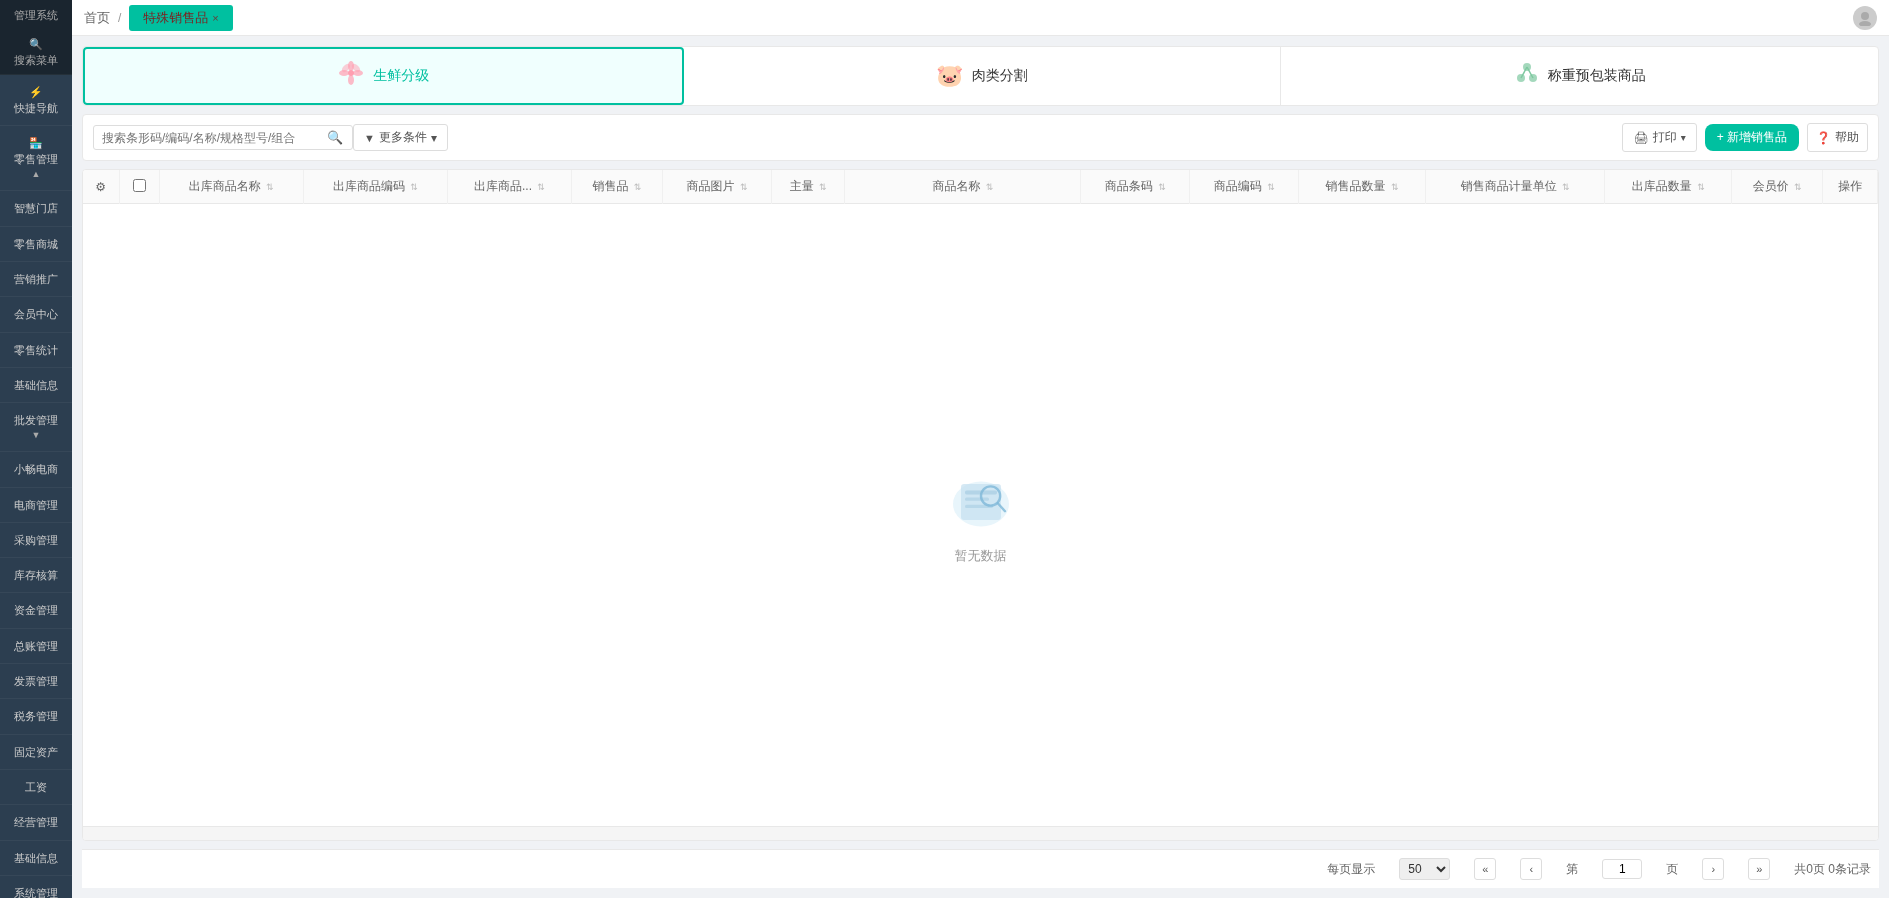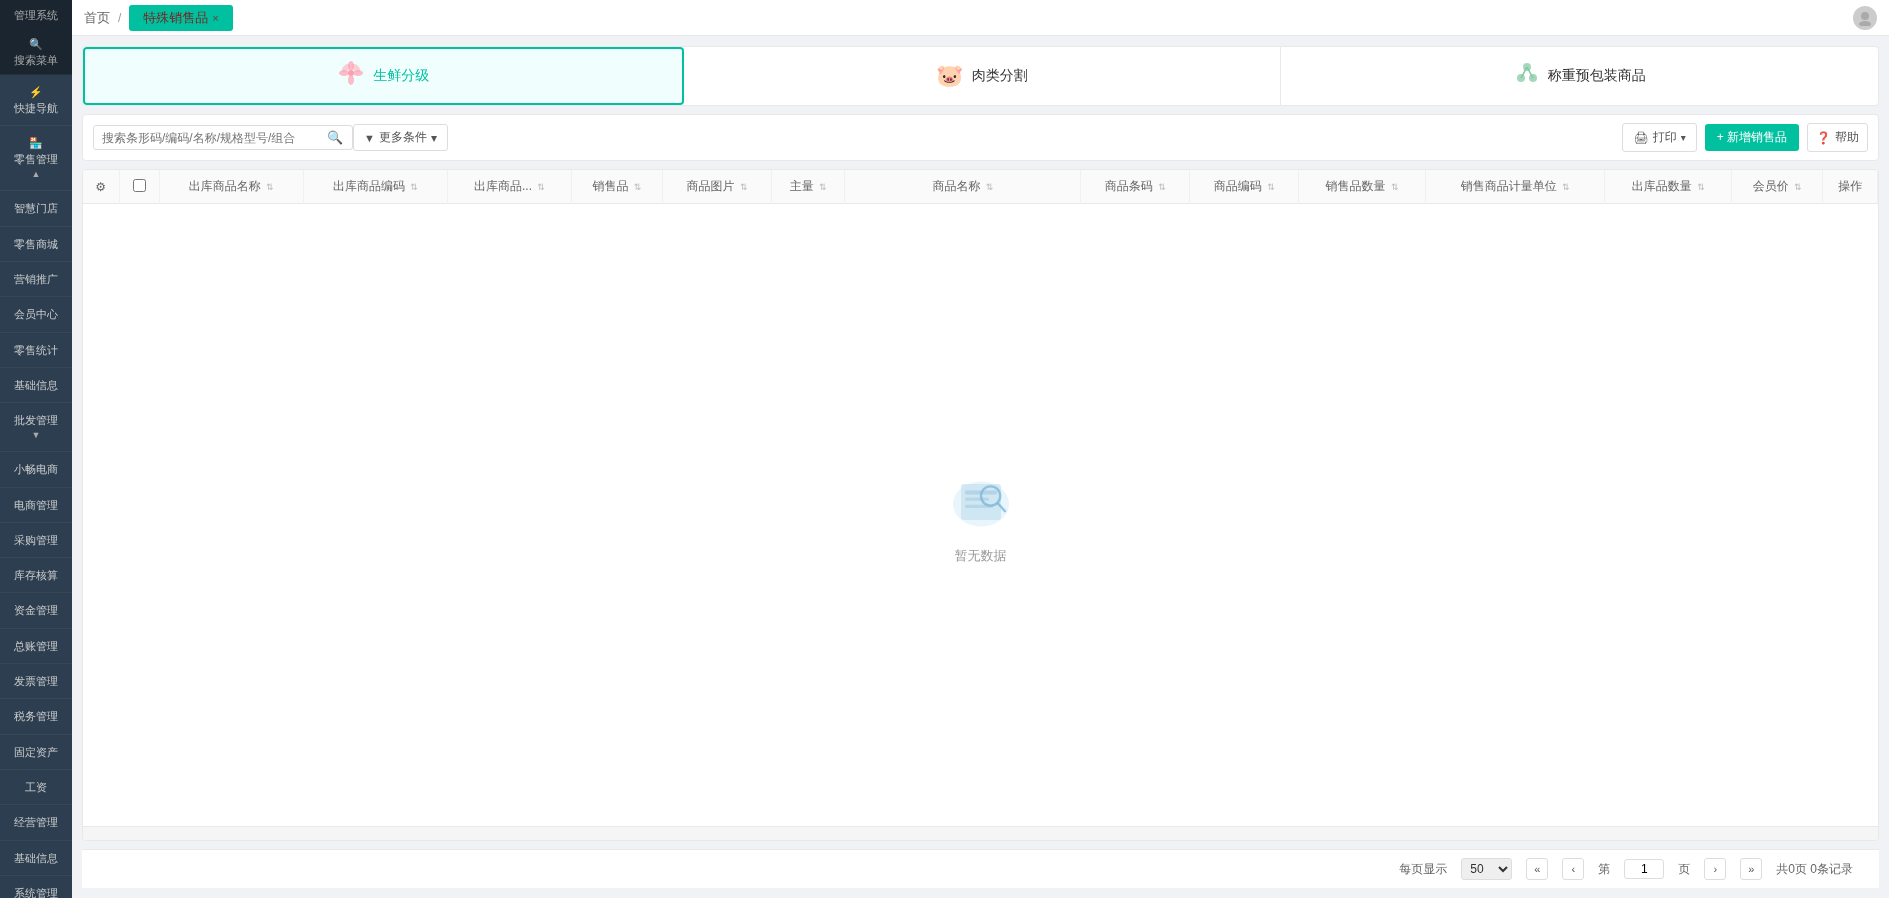--- a/index.html
+++ b/index.html
@@ -202,21 +202,21 @@
       background: #fff;
       cursor: pointer;
       font-size: 12px;
       color: #555;
     }
     .add-btn {
       display: flex;
       align-items: center;
       gap: 4px;
       padding: 5px 12px;
-      border-radius: 3px;
+      border-radius: 8px;
       background: #00c0a0;
       color: #fff;
       cursor: pointer;
       font-size: 12px;
       border: none;
     }
     .help-btn {
       display: flex;
       align-items: center;
       gap: 4px;
@@ -284,25 +284,25 @@
     .empty-icon svg { width: 100%; height: 100%; }
     .empty-text {
       font-size: 13px;
       color: #999;
     }
 
     
     .pagination-bar {
       background: #fff;
       border-top: 1px solid #e8e8e8;
-      padding: 8px 26px;
+      padding: 8px 8px;
       display: flex;
       align-items: center;
       justify-content: flex-end;
-      gap: 14px;
+      gap: 24px;
       font-size: 12px;
       color: #666;
     }
     .page-size-select {
       border: 1px solid #ddd;
       border-radius: 3px;
       padding: 2px 4px;
       font-size: 12px;
       color: #333;
     }

